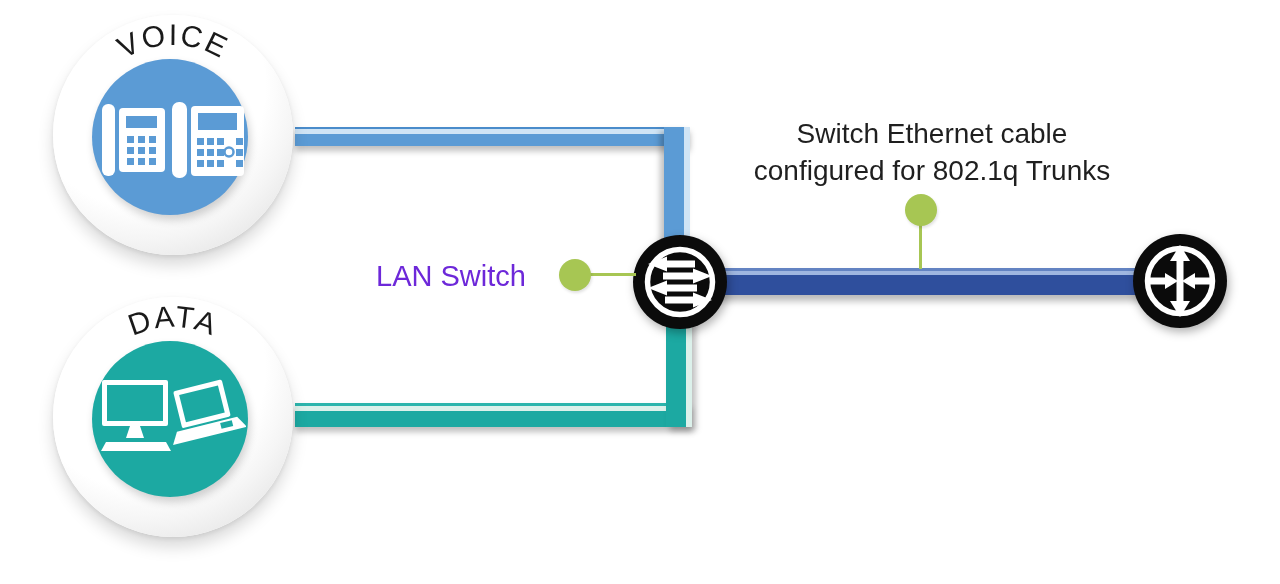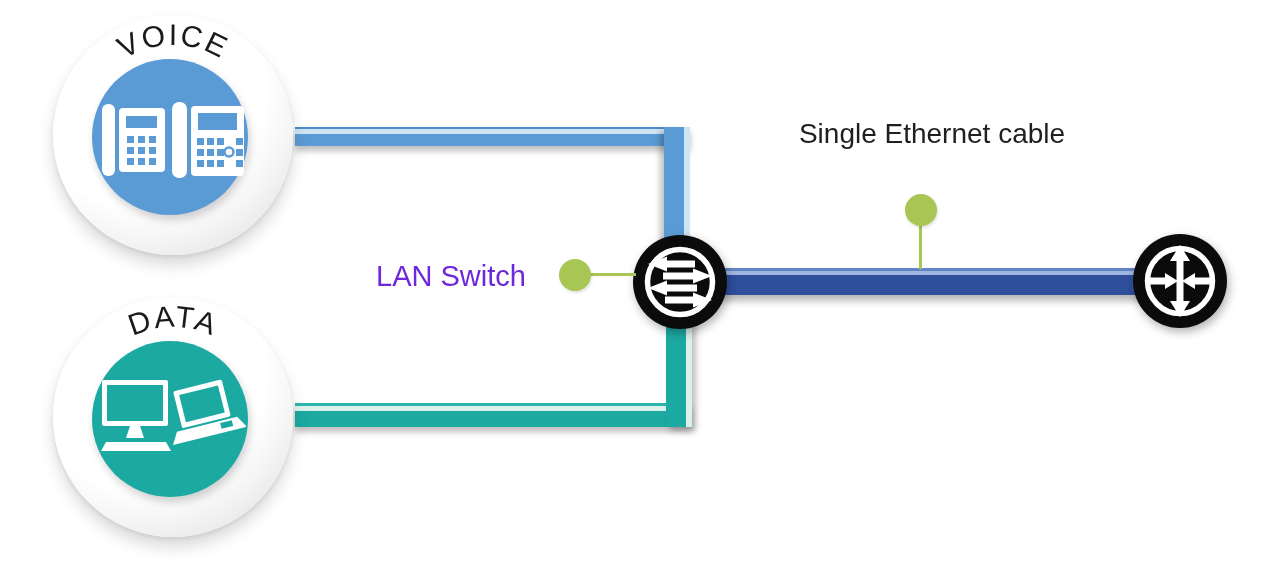--- a/index.html
+++ b/index.html
@@ -190,16 +190,17 @@
 
   <div class="abs green-line" style="left:590px;top:273px;width:46px;height:3px;"></div>
   <div class="abs green-dot" style="left:559px;top:259px;"></div>
 
   <div class="abs green-line" style="left:919px;top:224px;width:3px;height:45px;"></div>
   <div class="abs green-dot" style="left:905px;top:194px;"></div>
 
   <div class="abs lan-label">LAN Switch</div>
 
   <div class="abs trunk-caption">
-    <div>Single Ethernet cable</div>
+    <div>Switch Ethernet cable</div>
+    <div>configured for 802.1q Trunks</div>
   </div>
 
 </div>
 
 </body></html>

